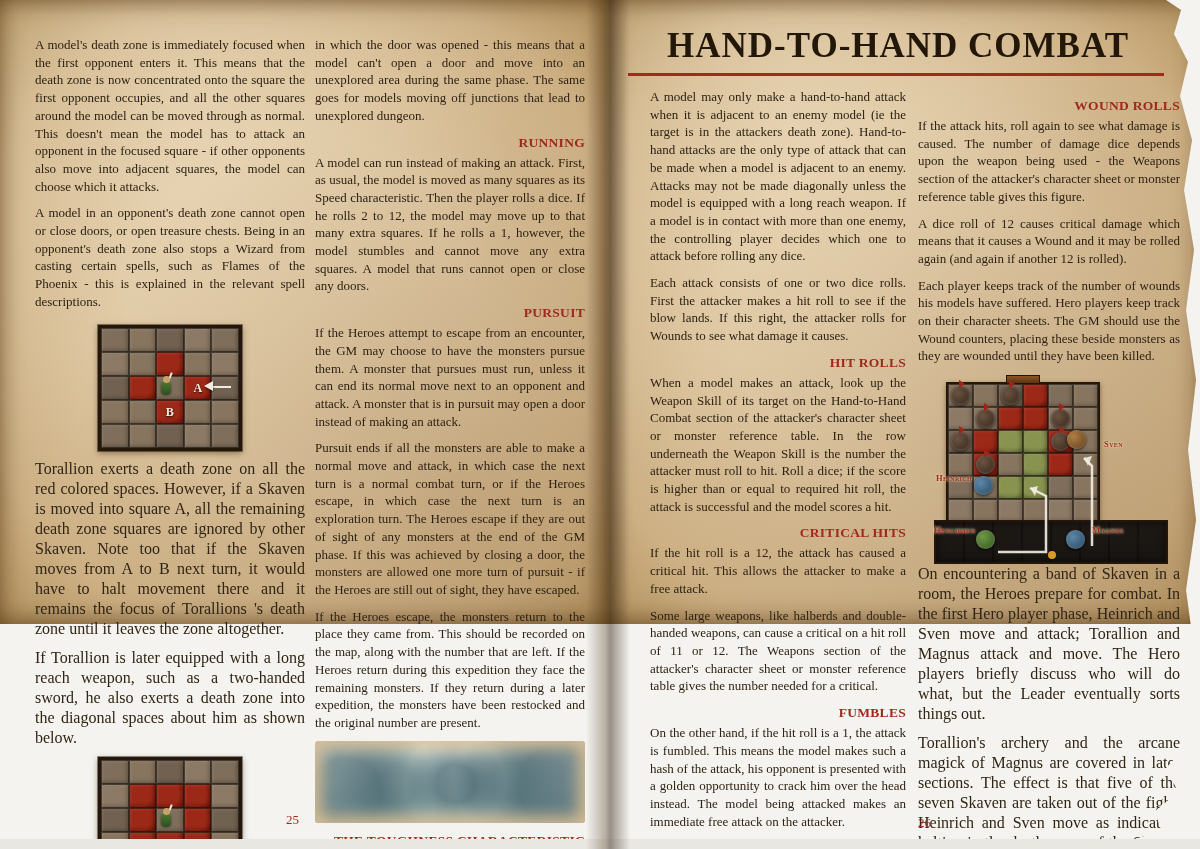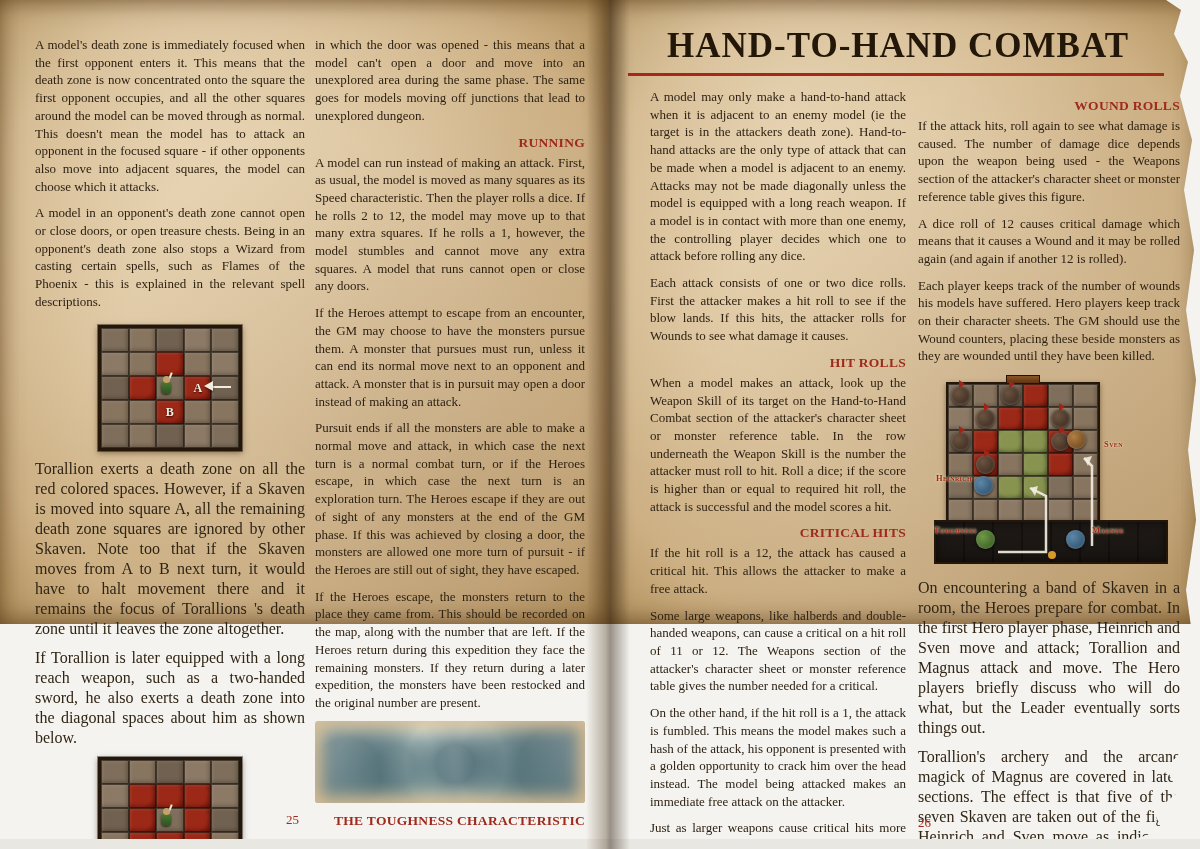--- a/index.html
+++ b/index.html
@@ -49,21 +49,21 @@
   .hero-fig{position:absolute;width:16px;height:20px;z-index:3;}
   .hero-fig .body{position:absolute;left:3px;top:5px;width:10px;height:13px;border-radius:4px;
                   background:linear-gradient(#4f7a33,#2f5220);box-shadow:0 1px 2px rgba(0,0,0,.6);}
   .hero-fig .head{position:absolute;left:5px;top:0;width:7px;height:7px;border-radius:50%;background:#caa06a;}
   .hero-fig .sword{position:absolute;left:10px;top:-4px;width:2px;height:15px;background:#efe9dd;transform:rotate(22deg);}
   .arrow-w{position:absolute;width:0;height:0;border-top:5px solid transparent;border-bottom:5px solid transparent;
            border-right:9px solid #f2ecdf;z-index:3;filter:drop-shadow(0 1px 1px rgba(0,0,0,.6));}
   .arrow-tail{position:absolute;height:2px;background:#f2ecdf;z-index:3;}
 
   
-  .board3{position:relative;width:230px;height:188px;margin:6px auto 16px auto;}
+  .board3{position:relative;width:230px;height:188px;margin:6px auto 2px auto;}
   .room{position:absolute;left:12px;top:8px;width:150px;height:138px;border:2px solid #241709;
         display:grid;grid-template-columns:repeat(6,1fr);grid-template-rows:repeat(6,1fr);
         box-shadow:0 2px 5px rgba(50,30,8,.5);}
   .door{position:absolute;left:72px;top:1px;width:32px;height:7px;background:linear-gradient(#8a5526,#5d3412);
         border:1px solid #241206;z-index:4;}
   .corridor{position:absolute;left:0px;top:146px;width:230px;height:40px;border:2px solid #241709;
             background:repeating-linear-gradient(90deg,#57504a 0 27px,#3d3731 27px 29px),
                        linear-gradient(#57504a,#474039);
             background-blend-mode:multiply;box-shadow:inset 0 0 8px rgba(0,0,0,.6);}
   .token{position:absolute;width:19px;height:19px;border-radius:50%;z-index:5;
@@ -181,49 +181,51 @@
       <p>Heroes, Henchmen and Sentries (see above) may open or close a door instead of making an attack, provided the model is beside the door at the time. A model may open or close a door before or after moving, according to the order originally chosen for movement and attack. The opening or closing of a door replaces the attack.</p>
 
     </div>
 
     <div class="col" style="left:315px;top:36px;width:270px;">
       <p>in which the door was opened - this means that a model can't open a door and move into an unexplored area during the same phase. The same goes for models moving off junctions that lead to unexplored dungeon.</p>
 
       <h3 class="sec">RUNNING</h3>
       <p>A model can run instead of making an attack. First, as usual, the model is moved as many squares as its Speed characteristic. Then the player rolls a dice. If he rolls 2 to 12, the model may move up to that many extra squares. If he rolls a 1, however, the model stumbles and cannot move any extra squares. A model that runs cannot open or close any doors.</p>
 
+      <h3 class="sec">PURSUIT</h3>
       <p>If the Heroes attempt to escape from an encounter, the GM may choose to have the monsters pursue them. A monster that pursues must run, unless it can end its normal move next to an opponent and attack. A monster that is in pursuit may open a door instead of making an attack.</p>
       <p>Pursuit ends if all the monsters are able to make a normal move and attack, in which case the next turn is a normal combat turn, or if the Heroes escape, in which case the next turn is an exploration turn. The Heroes escape if they are out of sight of any monsters at the end of the GM phase. If this was achieved by closing a door, the monsters are allowed one more turn of pursuit - if the Heroes are still out of sight, they have escaped.</p>
       <p>If the Heroes escape, the monsters return to the place they came from. This should be recorded on the map, along with the number that are left. If the Heroes return during this expedition they face the remaining monsters. If they return during a later expedition, the monsters have been restocked and the original number are present.</p>
 
       <div class="banner"></div>
 
       <h3 class="sec">THE TOUGHNESS CHARACTERISTIC</h3>
 
     </div>
 
     <span class="pagenum" style="left:286px;top:812px;">25</span>
   </div>
 
   <div class="page page-right">
 
     <div class="rp-title">HAND-TO-HAND COMBAT</div>
     <div class="rp-rule"></div>
 
     <div class="col" style="left:44px;top:88px;width:256px;">
       <p>A model may only make a hand-to-hand attack when it is adjacent to an enemy model (ie the target is in the attackers death zone). Hand-to-hand attacks are the only type of attack that can be made when a model is adjacent to an enemy. Attacks may not be made diagonally unless the model is equipped with a long reach weapon. If a model is in contact with more than one enemy, the controlling player decides which one to attack before rolling any dice.</p>
-      <p>Each attack consists of one or two dice rolls. First the attacker makes a hit roll to see if the blow lands. If this hits, the attacker rolls for Wounds to see what damage it causes.</p>
+      <p>Each attack consists of one or two dice rolls. First the attacker makes a hit roll to see if the blow lands. If this right, the attacker rolls for Wounds to see what damage it causes.</p>
 
       <h3 class="sec">HIT ROLLS</h3>
       <p>When a model makes an attack, look up the Weapon Skill of its target on the Hand-to-Hand Combat section of the attacker's character sheet or monster reference table. In the row underneath the Weapon Skill is the number the attacker must roll to hit. Roll a dice; if the score is higher than or equal to required hit roll, the attack is successful and the model scores a hit.</p>
 
       <h3 class="sec">CRITICAL HITS</h3>
       <p>If the hit roll is a 12, the attack has caused a critical hit. This allows the attacker to make a free attack.</p>
       <p>Some large weapons, like halberds and double-handed weapons, can cause a critical on a hit roll of 11 or 12. The Weapons section of the attacker's character sheet or monster reference table gives the number needed for a critical.</p>
 
+      <h3 class="sec">FUMBLES</h3>
       <p>On the other hand, if the hit roll is a 1, the attack is fumbled. This means the model makes such a hash of the attack, his opponent is presented with a golden opportunity to crack him over the head instead. The model being attacked makes an immediate free attack on the attacker.</p>
       <p>Just as larger weapons cause critical hits more often, so they cause more fumbles - although they're heavier and batter easily through armour, they're also clumsier to use. These weapons cause a fumble on a hit roll of 1 or 2. The Weapons section of the attacker's character sheet or monster reference table gives the number needed for a fumble.</p>
 
     </div>
 
     <div class="col" style="left:312px;top:88px;width:262px;">
 
       <h3 class="sec">WOUND ROLLS</h3>
       <p>If the attack hits, roll again to see what damage is caused. The number of damage dice depends upon the weapon being used - the Weapons section of the attacker's character sheet or monster reference table gives this figure.</p>
       <p>A dice roll of 12 causes critical damage which means that it causes a Wound and it may be rolled again (and again if another 12 is rolled).</p>
@@ -278,21 +280,21 @@
           </div>
         <div class="corridor"></div>
 
         <span class="token tok-hero-brown" style="left:133px;top:56px;"></span>
         <span class="token tok-hero-blue" style="left:40px;top:102px;"></span>
         <span class="token tok-hero-green" style="left:42px;top:156px;"></span>
         <span class="token tok-hero-blue" style="left:132px;top:156px;"></span>
 
         <span class="map-label" style="left:170px;top:62px;">Sven</span>
         <span class="map-label" style="left:2px;top:96px;">Heinrich</span>
-        <span class="map-label" style="left:0px;top:148px;">Toughness</span>
+        <span class="map-label" style="left:0px;top:148px;">Henchmen</span>
         <span class="map-label" style="left:158px;top:148px;">Magnus</span>
 
         <svg class="arrows-svg" width="230" height="188">
           <path d="M158 172 L158 92 L150 84" fill="none" stroke="#f2ecdf" stroke-width="2.5" opacity="0.92"></path>
           <polygon points="150,84 158,82 154,92" fill="#f2ecdf" opacity="0.92"></polygon>
           <path d="M64 178 L112 178 L112 122 L96 114" fill="none" stroke="#f2ecdf" stroke-width="2.5" opacity="0.92"></path>
           <polygon points="96,114 104,112 101,122" fill="#f2ecdf" opacity="0.92"></polygon>
           <circle cx="118" cy="181" r="4" fill="#d99a2b"></circle>
         </svg>
       </div>

